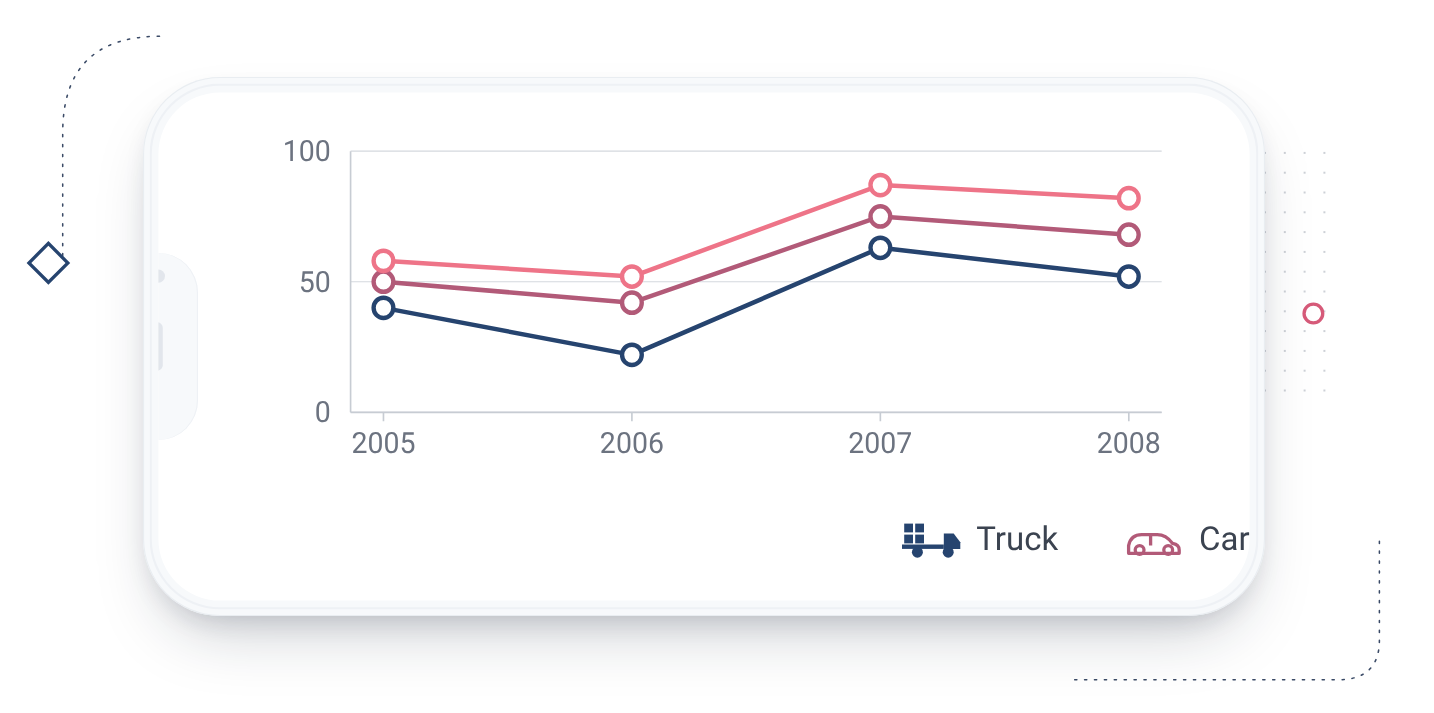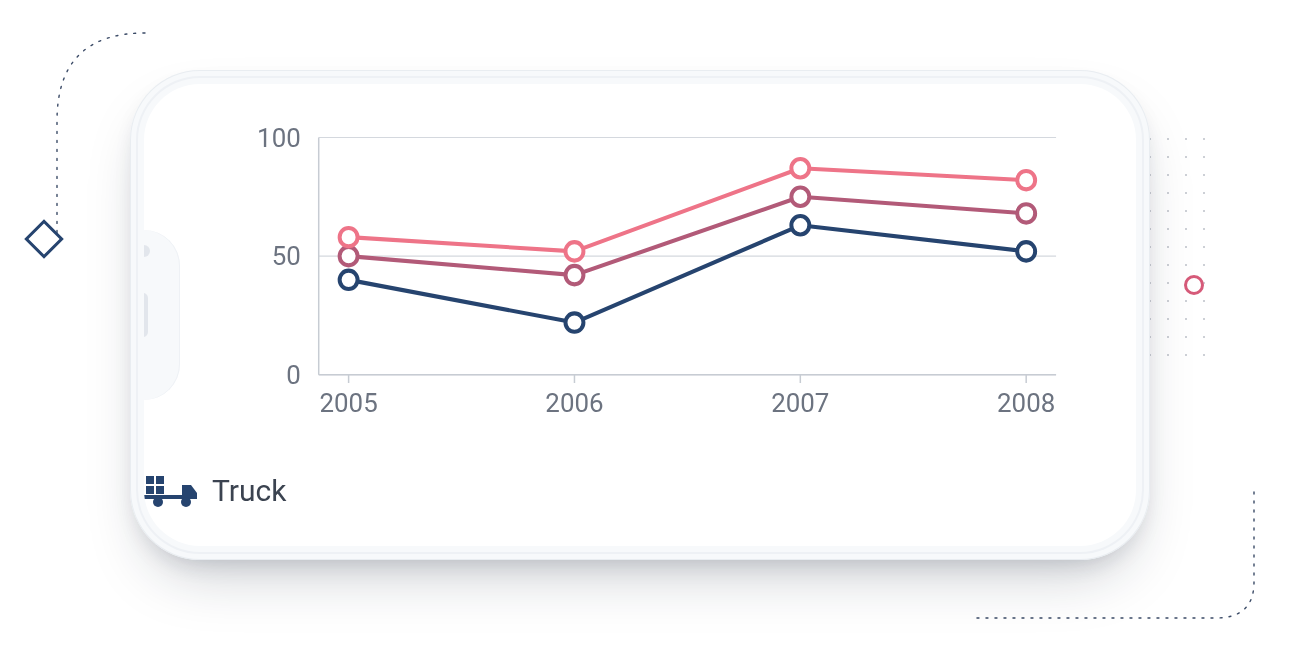--- a/index.html
+++ b/index.html
@@ -161,21 +161,21 @@
   .series circle.pt {
     fill:#ffffff;
     stroke-width:4;
   }
 
   .legend {
     position:absolute;
     left:0; right:0;
     bottom: 38px;
     display:flex;
-    justify-content:flex-start;
+    justify-content:flex-end;
     gap: 60px;
     font-size: 30px;
     color:#3b4350;
   }
   .legend-item {
     display:flex;
     align-items:center;
     gap: 14px;
   }
   .legend-item svg { display:block; }
@@ -260,17 +260,30 @@
                   <rect x="12" y="12" width="8" height="8"></rect>
                   <rect x="0" y="21" width="38" height="4"></rect>
                   <path d="M38 11 h9 l6 8 v6 h-15z"></path>
                   <circle cx="14" cy="28" r="5"></circle>
                   <circle cx="42" cy="28" r="5"></circle>
                 </g>
               </svg>
             </span>
             <span>Truck</span>
           </div>
+          <div class="legend-item">
+            <span>
+              <svg width="54" height="30" viewBox="0 0 54 30">
+                <g fill="none" stroke="#b25a78" stroke-width="3" stroke-linejoin="round">
+                  <path d="M4 20 q2 -10 12 -10 h14 q8 0 14 8 q6 1 6 6 v3 h-46z"></path>
+                  <circle cx="14" cy="24" r="4"></circle>
+                  <circle cx="40" cy="24" r="4"></circle>
+                  <line x1="24" y1="10" x2="24" y2="20"></line>
+                </g>
+              </svg>
+            </span>
+            <span>Car</span>
+          </div>
         </div>
     </div>
   </div>
 
 </div>
 
 </body></html>

